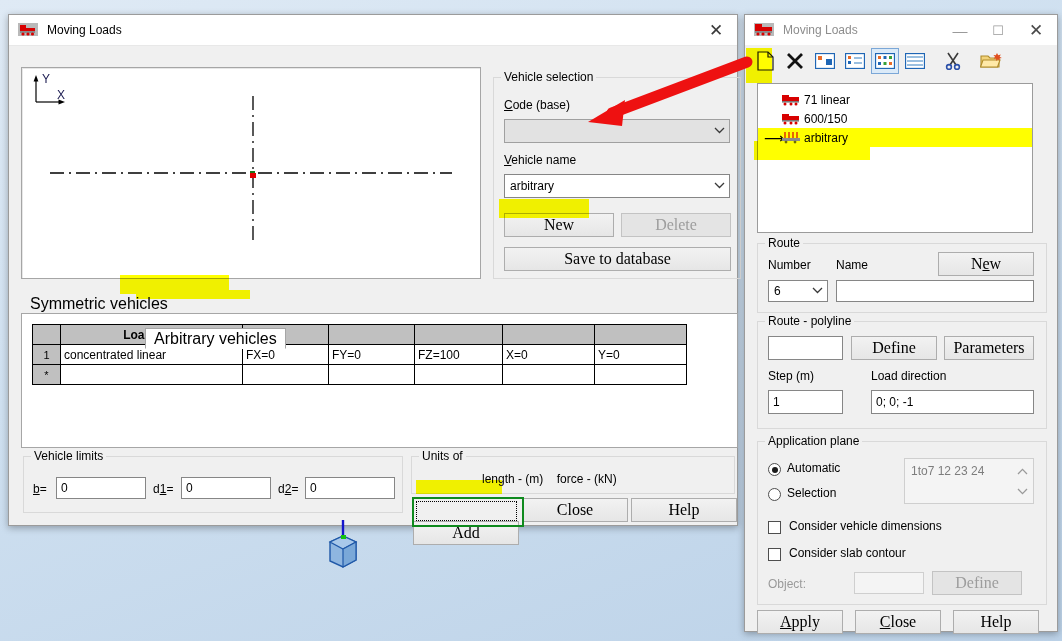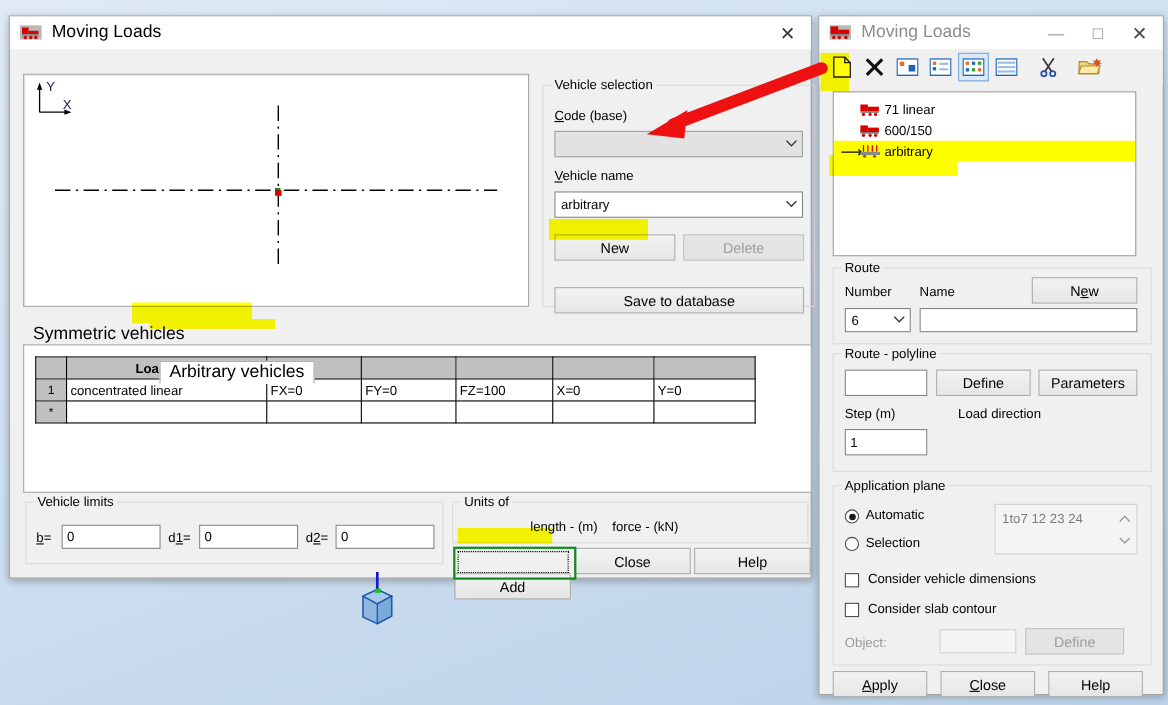--- a/index.html
+++ b/index.html
@@ -24,21 +24,21 @@
   }
   .titlebar {
     height: 30px;
     background: #ffffff;
     display: flex;
     align-items: center;
     padding: 0 2px 0 9px;
     border-bottom: 1px solid #e8e8e8;
   }
   .titlebar .tb-title {
-    font-size: 16px;
+    font-size: 12px;
     margin-left: 9px;
     color: #000;
     white-space: nowrap;
   }
   .titlebar.inactive .tb-title { color: #8d8d8d; }
   .tb-spacer { flex: 1 1 auto; }
   .tb-btn {
     width: 38px; height: 28px;
     display: flex; align-items: center; justify-content: center;
     color: #3a3a3a;
@@ -57,22 +57,22 @@
     background: #f0f0f0;
     padding: 0 3px;
     font-size: 12px;
     white-space: nowrap;
   }
 
   .btn {
     position: absolute;
     background: linear-gradient(#f2f2f2, #e6e6e6);
     border: 1px solid #adadad;
-    font-family: Liberation Sans, sans-serif;
-    font-size: 13px;
+    font-family: Liberation Serif, serif;
+    font-size: 16px;
     color: #000;
     display: flex; align-items: center; justify-content: center;
     text-align: center;
     box-sizing: border-box;
     padding: 0;
   }
   .btn.disabled { color: #9d9d9d; background: #e4e4e4; border-color: #c3c3c3; }
 
   .tfield {
     position: absolute;
@@ -332,21 +332,21 @@
       <span>arbitrary</span>
       <span class="chev">
         <svg width="11" height="8" viewBox="0 0 11 8">
             <path d="M1 1.5 L5.5 6 L10 1.5" stroke="#3a3a3a" stroke-width="1.3" fill="none"></path>
           </svg>
       </span>
     </div>
 
     <div class="btn" style="left:10px; top:135px; width:110px; height:24px;">New</div>
     <div class="btn disabled" style="left:127px; top:135px; width:110px; height:24px;">Delete</div>
-    <div class="btn" style="left:10px; top:183px; width:227px; height:24px;">Save to database</div>
+    <div class="btn" style="left:10px; top:169px; width:227px; height:24px;">Save to database</div>
   </div>
 
   <div class="tabstrip">
     <div class="tab inactive" style="left:0px;">Symmetric vehicles</div>
     <div class="tab active" style="left:124px;">Arbitrary vehicles</div>
   </div>
 
   <div id="tabpanel">
     <table class="grid">
       <thead>
@@ -577,20 +577,23 @@
     <div class="tfield" style="left:10px; top:14px; width:75px; height:24px;">
       <span></span>
     </div>
     <div class="btn" style="left:93px; top:14px; width:86px; height:24px;">Define</div>
     <div class="btn" style="left:186px; top:14px; width:90px; height:24px;">Parameters</div>
     <span class="lbl" style="left:10px; top:47px;">Step (m)</span>
     <span class="lbl" style="left:113px; top:47px;">Load direction</span>
     <div class="tfield" style="left:10px; top:68px; width:75px; height:24px;">
       <span>1</span>
     </div>
+    <div class="tfield" style="left:113px; top:68px; width:163px; height:24px;">
+      <span>0; 0; -1</span>
+    </div>
   </div>
 
   <div class="groupbox" style="left:12px; top:426px; width:288px; height:162px;">
     <span class="gb-legend">Application plane</span>
 
     <div class="radio" style="left:10px; top:21px;">
       <span class="dot"></span>
     </div>
     <span class="lbl" style="left:29px; top:19px;">Automatic</span>
 

